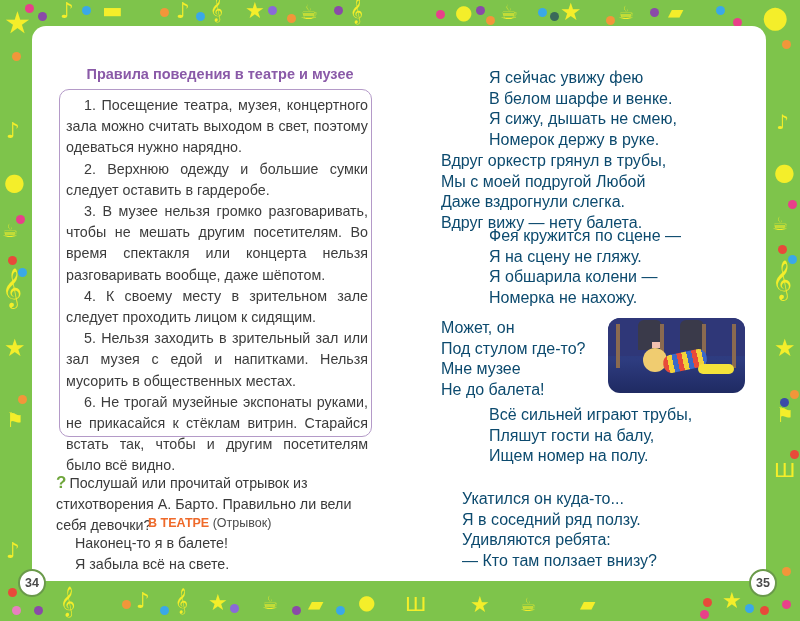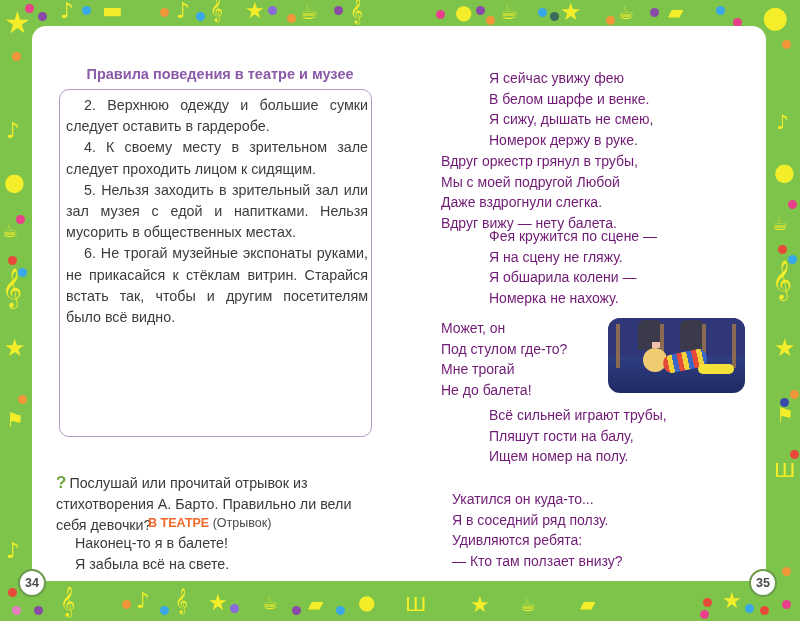--- a/index.html
+++ b/index.html
@@ -24,21 +24,21 @@
   .rules p { text-align: justify; text-align-last: left; }
   .rules p .first { padding-left: 18px; }
 
   .question { position: absolute; left: 56px; top: 472px; width: 316px; font-size: 14.3px; line-height: 21px; }
   .q-icon { color: #6fa63c; font-weight: bold; font-size: 17px; margin-right: 3px; }
   .poem-heading { position: absolute; left: 148px; top: 516px; font-size: 12.5px; }
   .poem-heading .red { color: #ef6a2a; font-weight: bold; }
   .poem-heading .gray { color: #4a4a4a; }
   .left-poem { position: absolute; left: 75px; top: 533px; font-size: 14.3px; line-height: 21px; }
 
-  .verse { position: absolute; font-size: 14px; line-height: 20.6px; color: #701a75; }
+  .verse { position: absolute; font-size: 16px; line-height: 20.6px; color: #0c4a6e; }
 
   .pic { position: absolute; left: 608px; top: 318px; width: 137px; height: 75px; border-radius: 12px;
          background: linear-gradient(180deg,#2c3a78 0%,#2e3c80 55%,#1f2a62 100%); overflow: hidden; }
   .pic .wall { position:absolute; left:0; right:0; top:0; height:38px; background:#2f3778; }
   .pic .post { position:absolute; top:6px; width:4px; height:44px; background:#8a6a50; }
   .pic .back { position:absolute; top:2px; width:24px; height:30px; background:#3a3a4a; border-radius:6px 6px 0 0; }
   .pic .girl-head { position:absolute; left:35px; top:30px; width:24px; height:24px; border-radius:50%; background:#f0cc70; }
   .pic .girl-body { position:absolute; left:55px; top:34px; width:44px; height:18px; background:repeating-linear-gradient(90deg,#e84a3a 0 5px,#f2d23a 5px 10px,#3a68c8 10px 15px); border-radius:8px; transform:rotate(-12deg); }
   .pic .girl-legs { position:absolute; left:90px; top:46px; width:36px; height:10px; background:#f4e23a; border-radius:5px; }
   .pic .crown { position:absolute; left:44px; top:24px; width:8px; height:6px; background:#f2c0b0; }
@@ -141,21 +141,23 @@
   <span class="dot" style="left:336px;top:606px;background:#3aa8e8;"></span>
 </div>
 
 <div class="page page-left"></div>
 <div class="page page-right"></div>
 
 <h1 class="title">Правила поведения в театре и музее</h1>
 
 <div class="rules-box"></div>
 <div class="rules">
+  <p><span class="first"></span><span>1. Посещение театра, музея, концертного зала можно считать выходом в свет, поэтому одеваться нужно нарядно.</span></p>
   <p><span class="first"></span><span>2. Верхнюю одежду и большие сумки следует оставить в гардеробе.</span></p>
+  <p><span class="first"></span><span>3. В музее нельзя громко разговаривать, чтобы не мешать другим посетителям. Во время спектакля или концерта нельзя разговаривать вообще, даже шёпотом.</span></p>
   <p><span class="first"></span><span>4. К своему месту в зрительном зале следует проходить лицом к сидящим.</span></p>
   <p><span class="first"></span><span>5. Нельзя заходить в зрительный зал или зал музея с едой и напитками. Нельзя мусорить в общественных местах.</span></p>
   <p><span class="first"></span><span>6. Не трогай музейные экспонаты руками, не прикасайся к стёклам витрин. Старайся встать так, чтобы и другим посетителям было всё видно.</span></p>
 </div>
 
 <div class="question">
   <span class="q-icon">?</span><span>Послушай или прочитай отрывок из стихотворения А. Барто. Правильно ли вели себя девочки?</span>
 </div>
 
 <div class="poem-heading">
@@ -184,21 +186,21 @@
 </div>
 <div class="verse" style="left:489px;top:226px;">
   <div>Фея кружится по сцене —</div>
   <div>Я на сцену не гляжу.</div>
   <div>Я обшарила колени —</div>
   <div>Номерка не нахожу.</div>
 </div>
 <div class="verse" style="left:441px;top:318px;">
   <div>Может, он</div>
   <div>Под стулом где-то?</div>
-  <div>Мне трогай</div>
+  <div>Мне музее</div>
   <div>Не до балета!</div>
 </div>
 
 <div class="pic">
   <div class="wall"></div>
   <div class="back" style="left:30px;"></div>
   <div class="back" style="left:72px;"></div>
   <div class="post" style="left:8px;"></div>
   <div class="post" style="left:52px;"></div>
   <div class="post" style="left:94px;"></div>
@@ -207,20 +209,20 @@
   <div class="girl-head"></div>
   <div class="girl-body"></div>
   <div class="girl-legs"></div>
 </div>
 
 <div class="verse" style="left:489px;top:405px;">
   <div>Всё сильней играют трубы,</div>
   <div>Пляшут гости на балу,</div>
   <div>Ищем номер на полу.</div>
 </div>
-<div class="verse" style="left:452px;top:489px;">
+<div class="verse" style="left:462px;top:489px;">
   <div>Укатился он куда-то...</div>
   <div>Я в соседний ряд ползу.</div>
   <div>Удивляются ребята:</div>
   <div>— Кто там ползает внизу?</div>
 </div>
 
 <div class="page-num" style="left:749px;top:569px;">35</div>
 
 </body></html>

